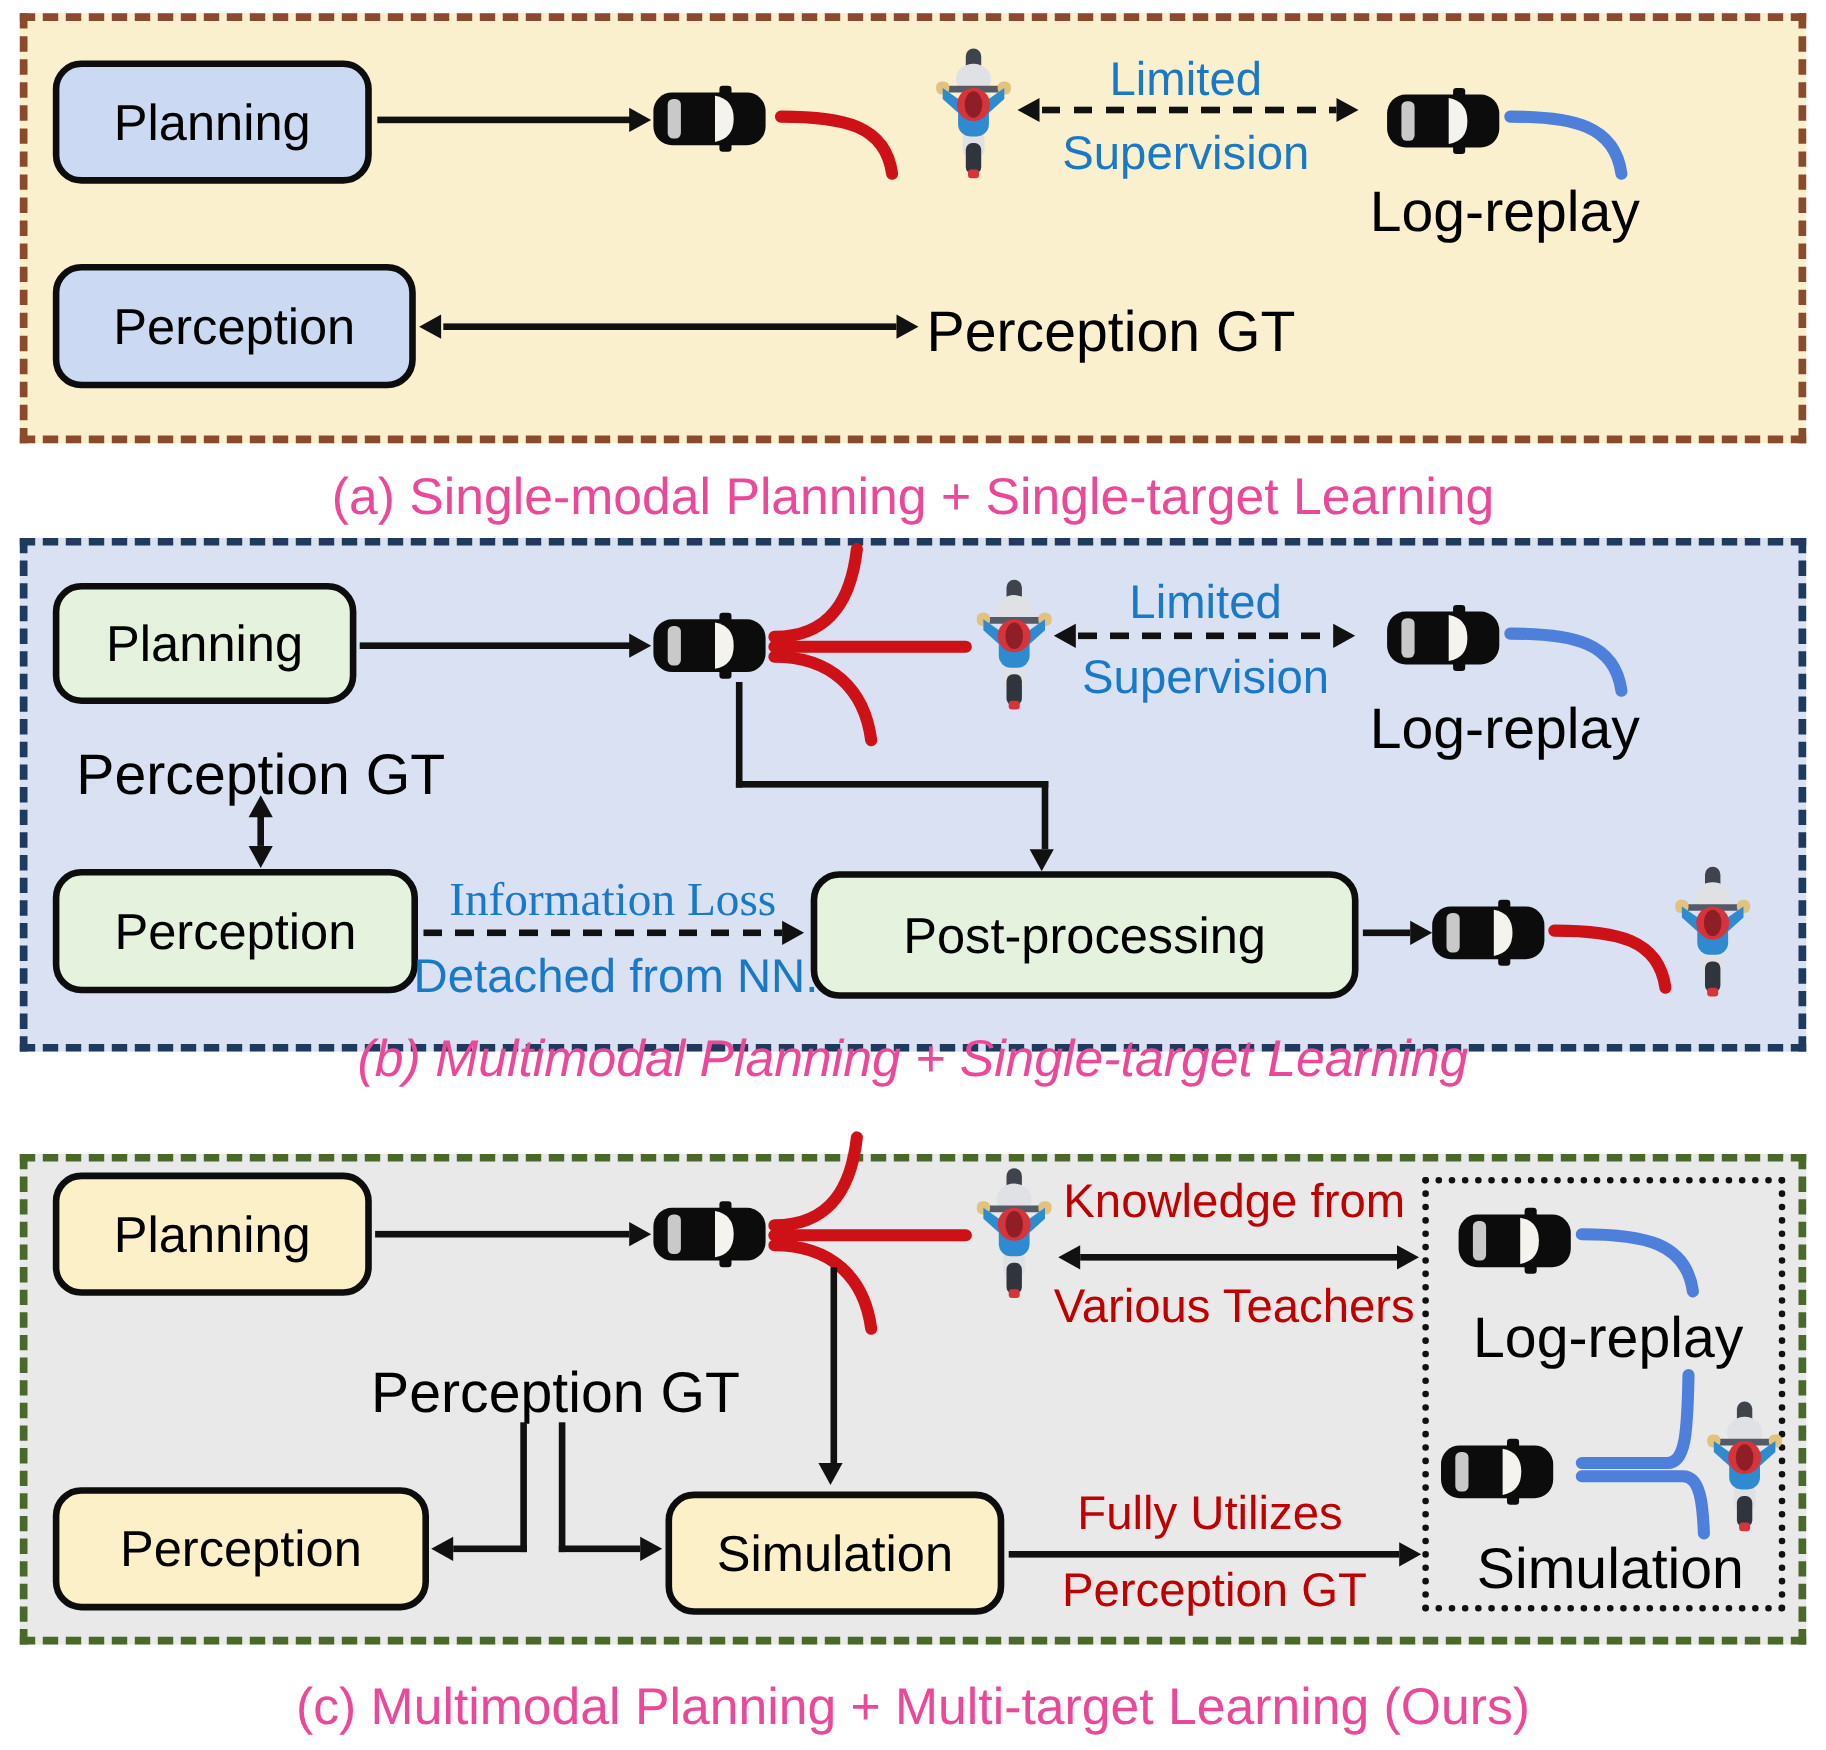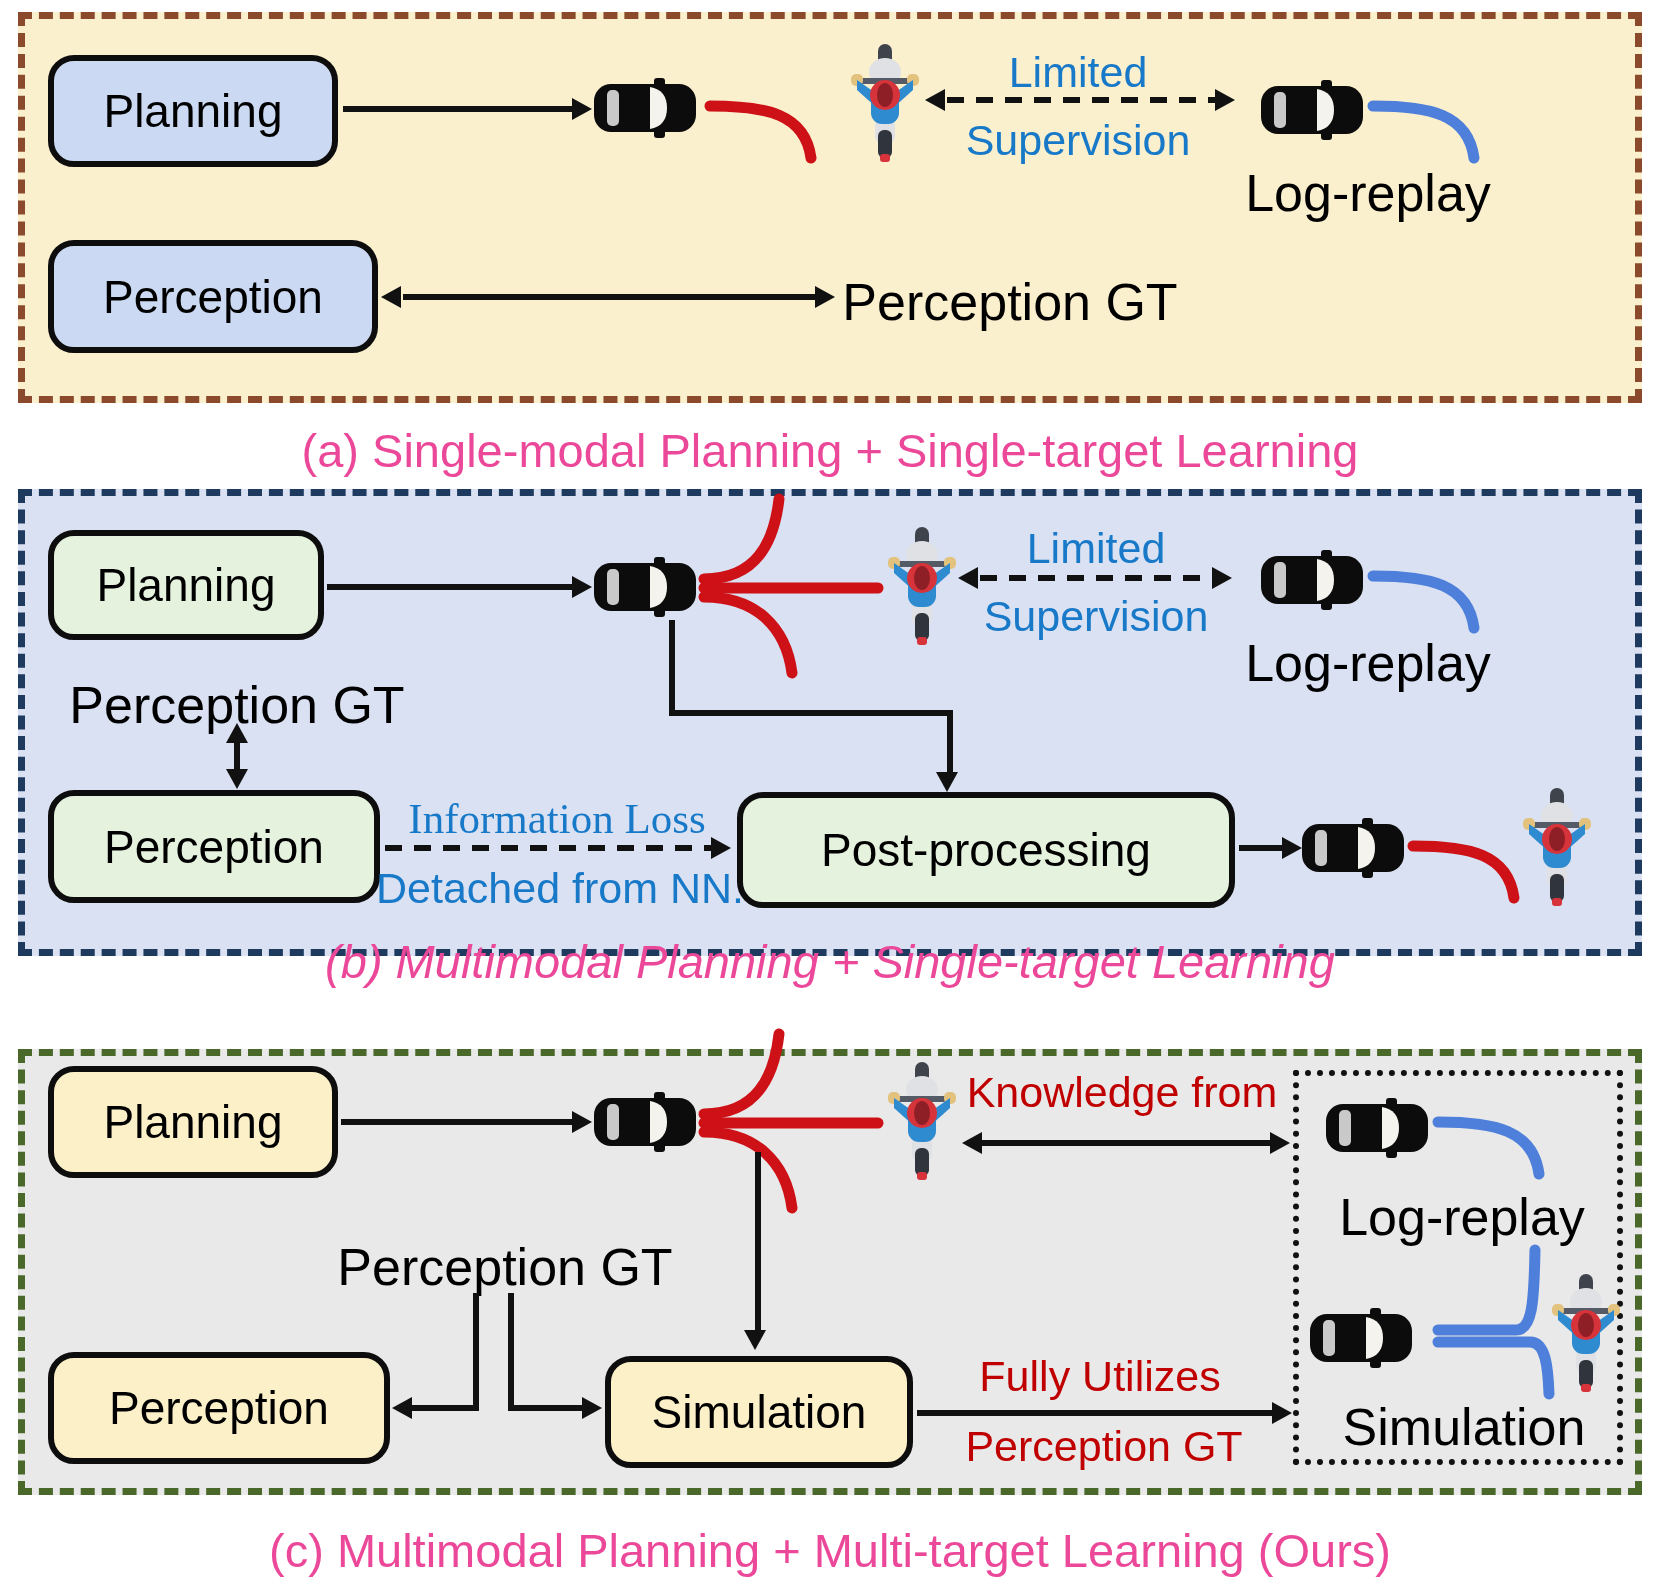--- a/index.html
+++ b/index.html
@@ -194,20 +194,21 @@
     <path d="M4,102 C56,102 86,132 92,178"></path>
   </svg>
   <svg class="icon" style="left:886px;top:1060px;" width="72" height="122">
       <use href="#sym-moto"></use>
     </svg>
 
   <div class="hline" style="left:982px;top:1140px;width:288px;"></div>
   <div class="ah ah-l" style="left:962px;top:1132px;"></div>
   <div class="ah ah-r" style="left:1270px;top:1132px;"></div>
   <div class="lbl lbl-red" style="left:1122px;top:1070px;">Knowledge from</div>
+  <div class="lbl lbl-red" style="left:1122px;top:1166px;">Various Teachers</div>
 
   <div class="vline" style="left:755px;top:1152px;height:178px;"></div>
   <div class="ah ah-d" style="left:744px;top:1330px;"></div>
 
   <div class="lbl lbl-black" style="left:505px;top:1240px;">Perception GT</div>
   <div class="vline" style="left:473px;top:1293px;height:118px;"></div>
   <div class="hline" style="left:412px;top:1405px;width:67px;"></div>
   <div class="ah ah-l" style="left:392px;top:1397px;"></div>
   <div class="vline" style="left:508px;top:1293px;height:118px;"></div>
   <div class="hline" style="left:508px;top:1405px;width:74px;"></div>

